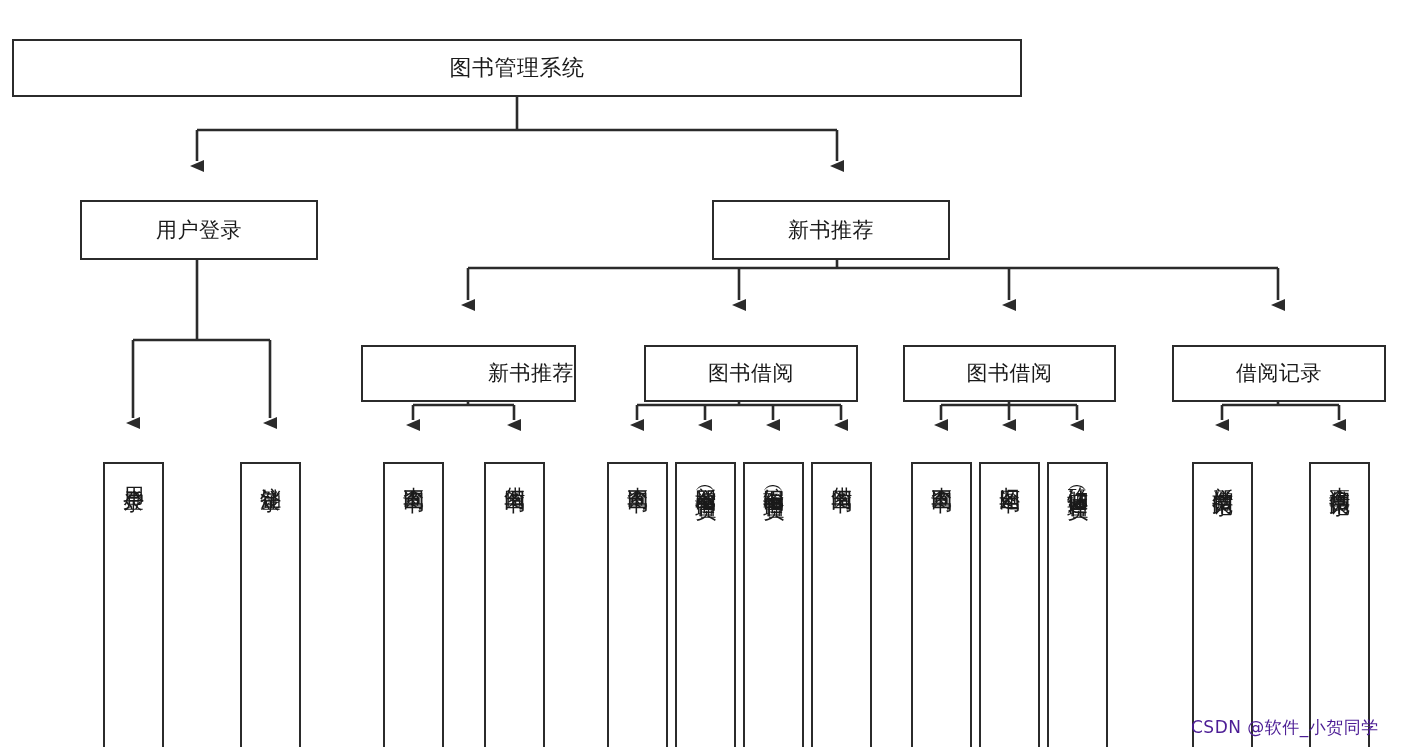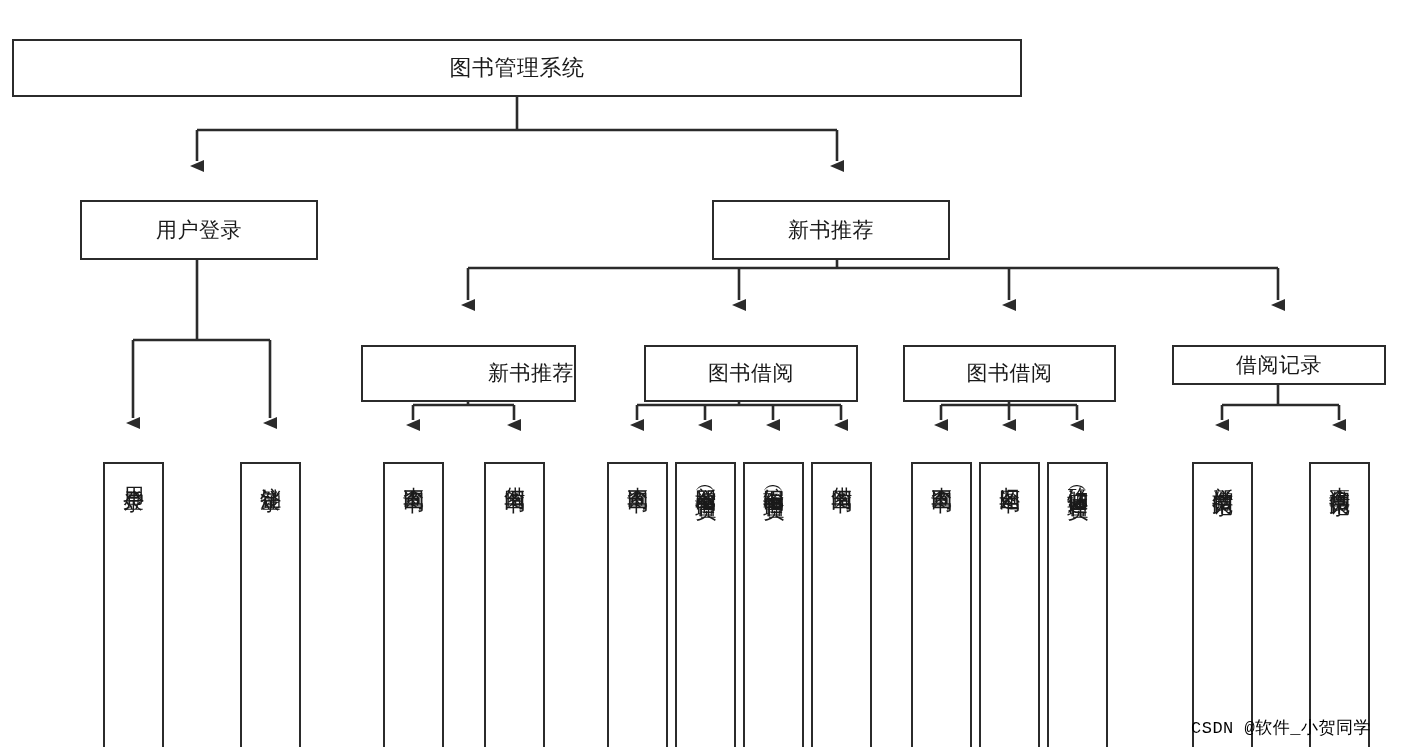--- a/index.html
+++ b/index.html
@@ -54,25 +54,24 @@
     writing-mode:vertical-rl;
     text-orientation:upright;
     font-size:21px;
     line-height:1.08;
     letter-spacing:2px;
     white-space:nowrap;
   }
   .watermark{
     position:absolute;
     font-size:17px;
-    color:#000000;
+    color:#4c1d95;
     white-space:nowrap;
     z-index:5;
     letter-spacing:0.5px;
-    font-family:Liberation Mono, monospace;
   }
 </style>
 </head>
 <body>
 
 <div id="canvas">
 
   <svg id="wires" viewBox="0 0 1405 747" xmlns="http://www.w3.org/2000/svg">
     <defs>
       <marker id="ah" markerWidth="12" markerHeight="14" refX="1" refY="7" orient="auto" markerUnits="userSpaceOnUse">
@@ -136,21 +135,21 @@
 
   <div class="node h" style="left:361px; top:318px; width:215px; height:57px;justify-content:flex-end;">
     <span class="label">新书推荐</span>
   </div>
   <div class="node h" style="left:644px; top:318px; width:214px; height:57px;">
     <span class="label">图书借阅</span>
   </div>
   <div class="node h" style="left:903px; top:318px; width:213px; height:57px;">
     <span class="label">图书借阅</span>
   </div>
-  <div class="node h" style="left:1172px; top:318px; width:214px; height:40px;">
+  <div class="node h" style="left:1172px; top:318px; width:214px; height:57px;">
     <span class="label">借阅记录</span>
   </div>
 
   <div class="node v" style="left:103px; top:435px; width:61px; height:300px;">
     <span class="label">用户登录</span>
   </div>
   <div class="node v" style="left:240px; top:435px; width:61px; height:300px;">
     <span class="label">注销登录</span>
   </div>
 

